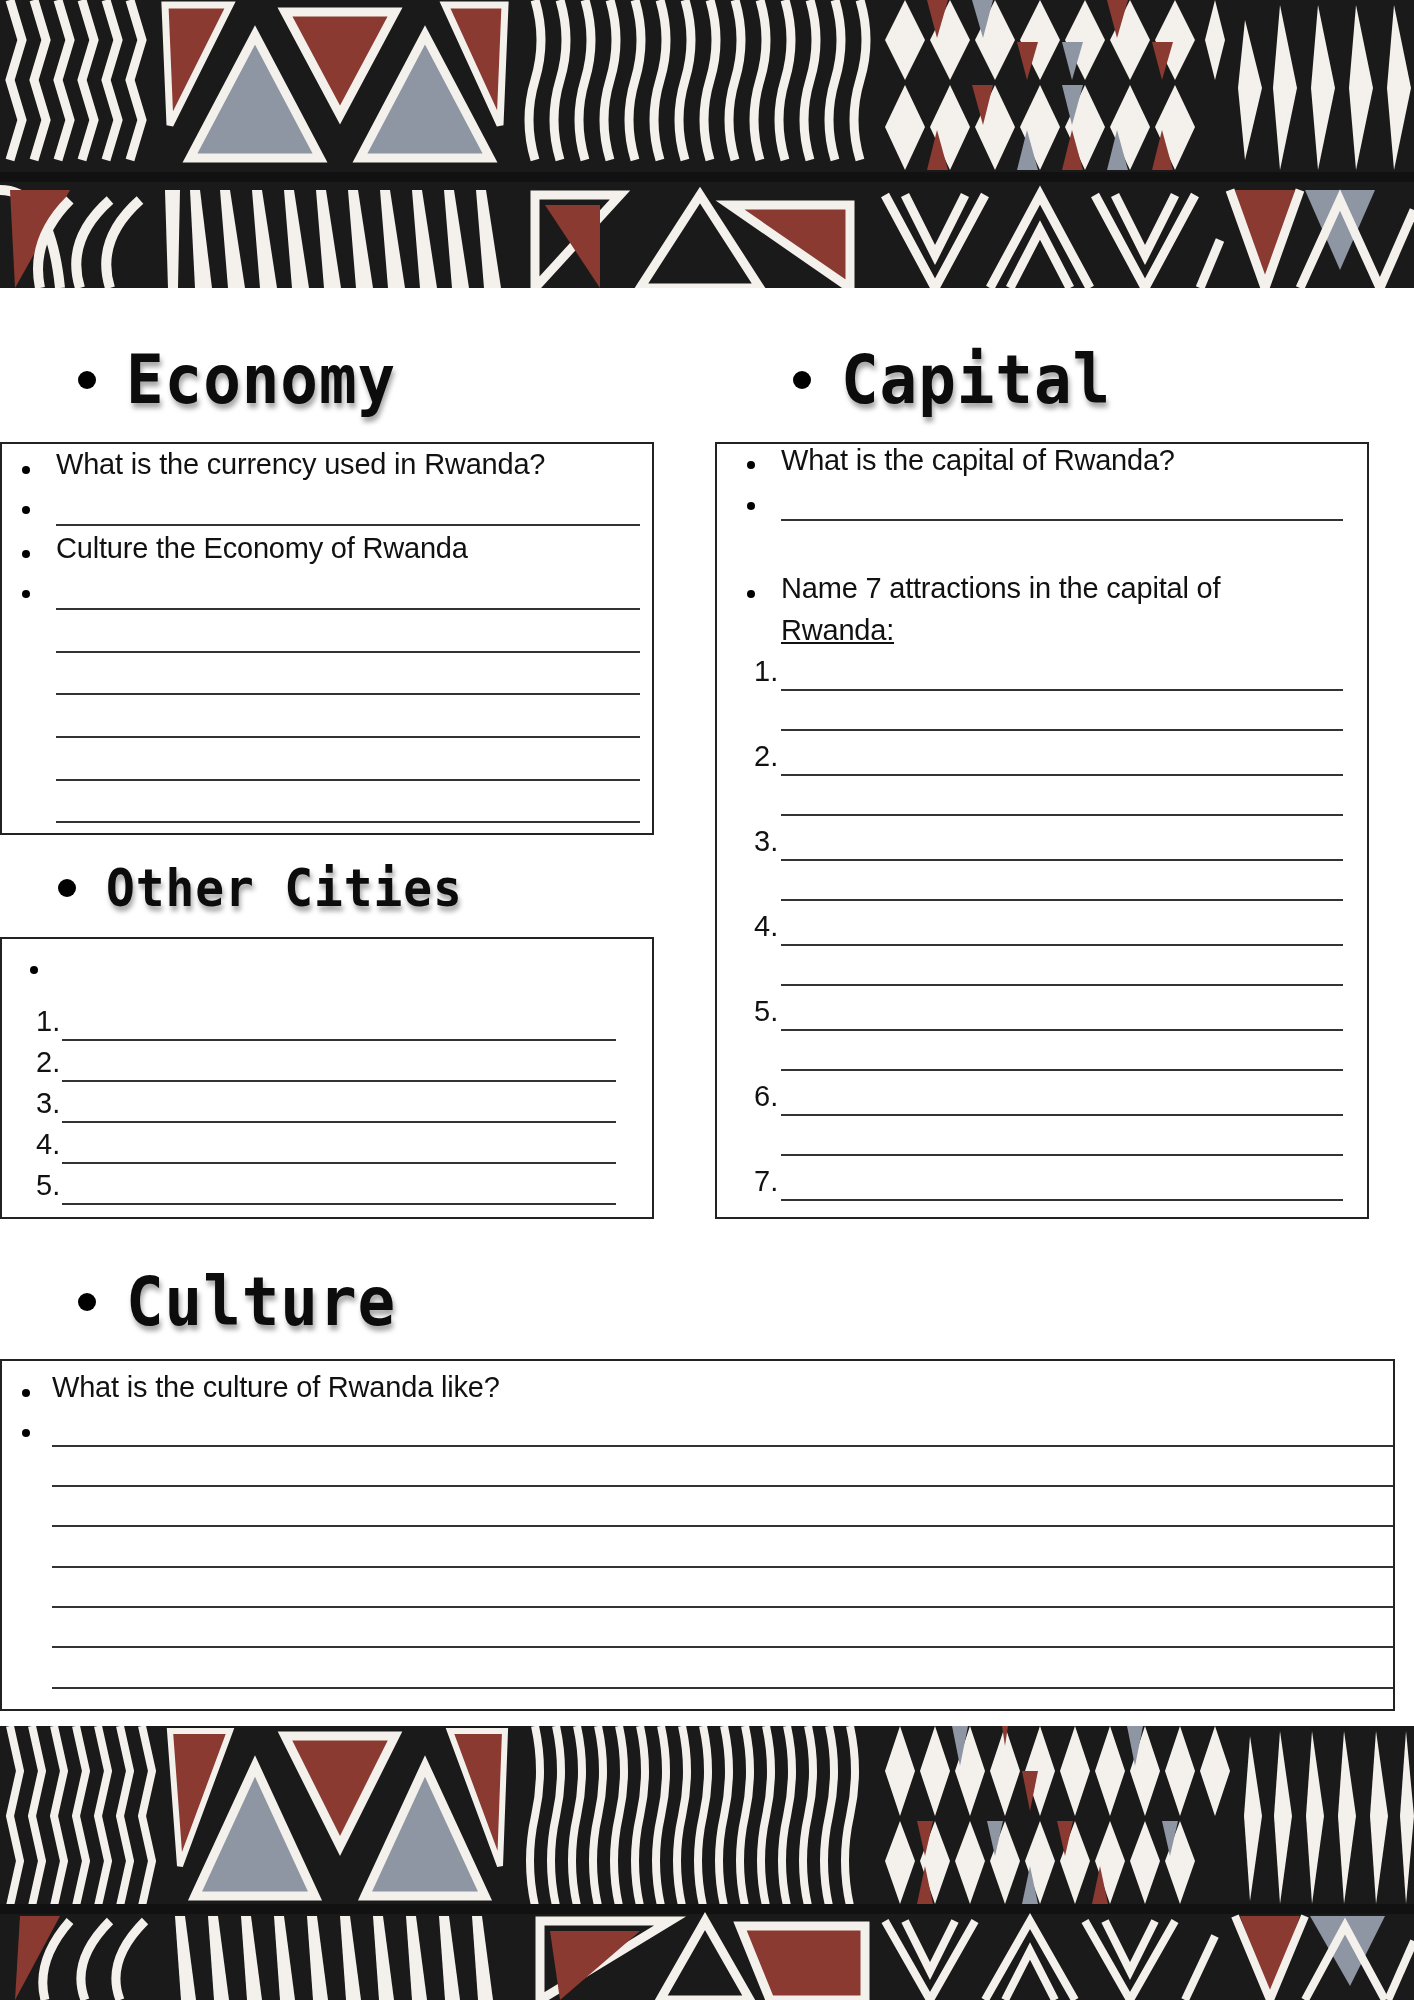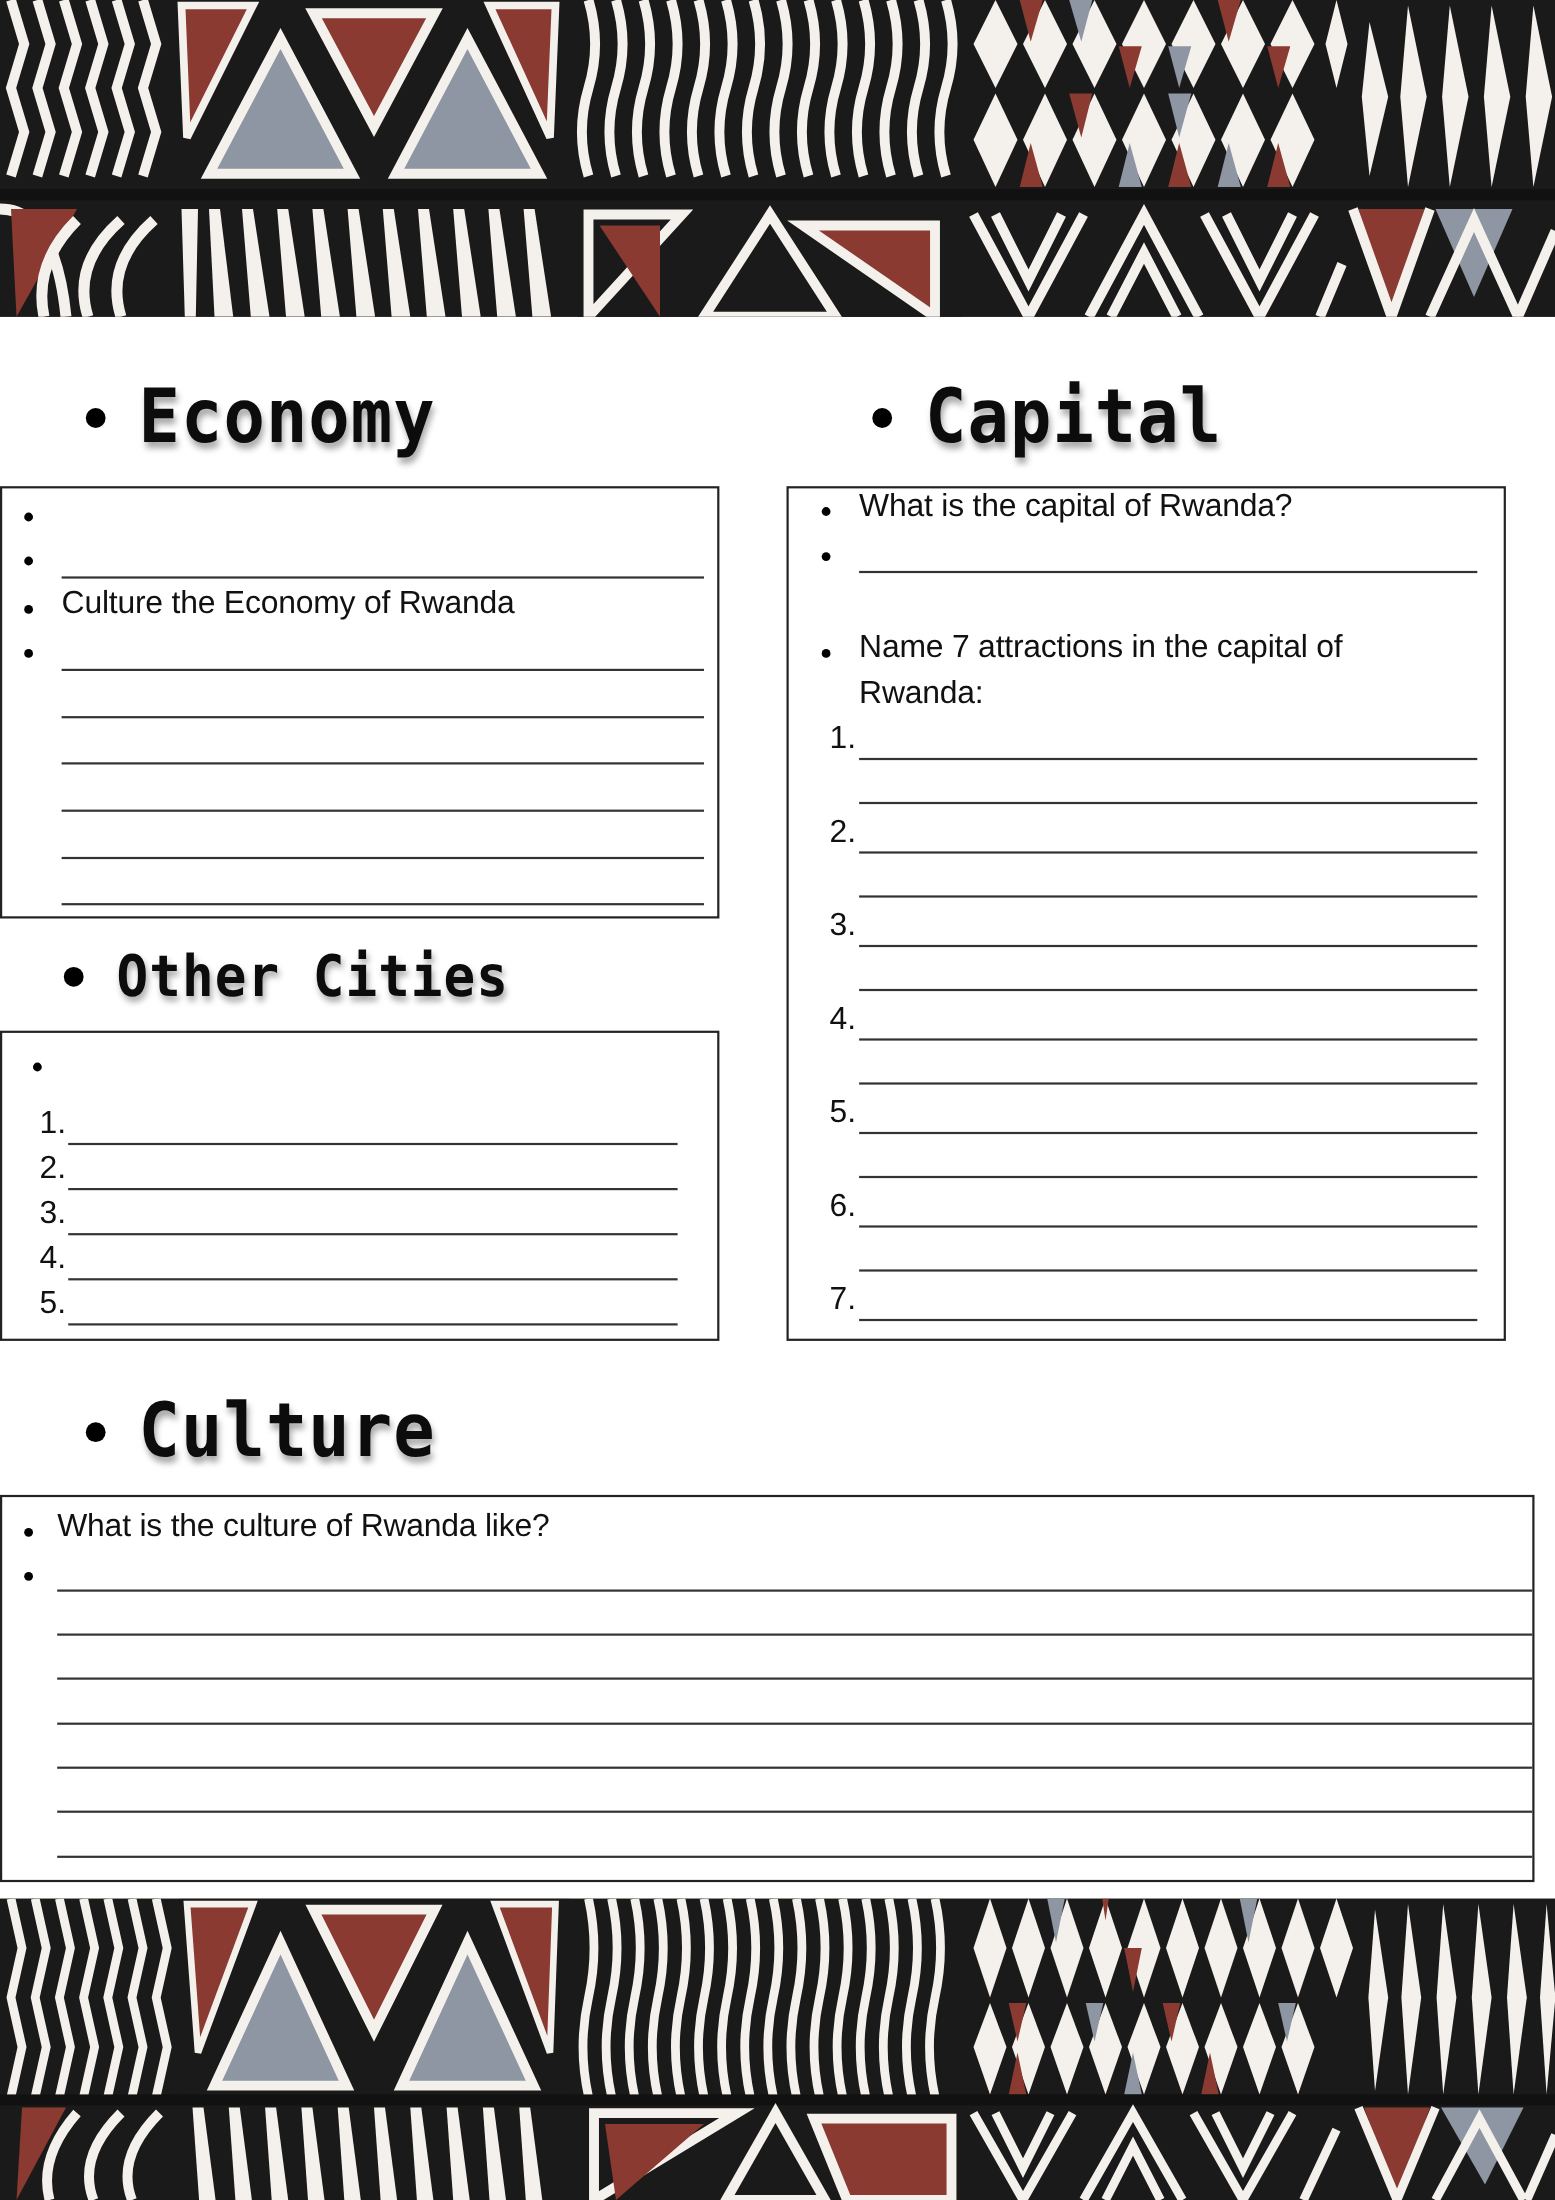--- a/index.html
+++ b/index.html
@@ -162,20 +162,21 @@
   </svg>
 </div>
 
 <div class="heading" style="left:78px; top:340px;">
   <span class="dot"></span>
   <span class="title" style="font-size:68px;">Economy</span>
 </div>
 
 <div class="box" style="left:0; top:442px; width:654px; height:393px;">
   <span class="bullet" style="left:20px; top:22px;"></span>
+  <span class="qtext" style="left:54px; top:4px;">What is the currency used in Rwanda?</span>
 
   <span class="bullet" style="left:20px; top:62px;"></span>
   <div class="line" style="left:54px; width:584px; top:80px;"></div>
 
   <span class="bullet" style="left:20px; top:106px;"></span>
   <span class="qtext" style="left:54px; top:88px;">Culture the Economy of Rwanda</span>
 
   <span class="bullet" style="left:20px; top:146px;"></span>
   <div class="line" style="left:54px; width:584px; top:164px;"></div>
   <div class="line" style="left:54px; width:584px; top:207px;"></div>
@@ -192,21 +193,21 @@
 
 <div class="box" style="left:715px; top:442px; width:654px; height:777px;">
   <span class="bullet" style="left:30px; top:17px;"></span>
   <span class="qtext" style="left:64px; top:0px;">What is the capital of Rwanda?</span>
 
   <span class="bullet" style="left:30px; top:58px;"></span>
   <div class="line" style="left:64px; width:562px; top:75px;"></div>
 
   <span class="bullet" style="left:30px; top:146px;"></span>
   <span class="qtext" style="left:64px; top:128px;">Name 7 attractions in the capital of</span>
-  <span class="qtext" style="left:64px; top:170px;">Rwanda:</span>
+  <span class="qtext" style="left:64px; top:170px;text-decoration:underline;">Rwanda:</span>
 
   <span class="num" style="left:37px; top:211px;">1.</span>
   <div class="line" style="left:64px; width:562px; top:245px;"></div>
   <div class="line" style="left:64px; width:562px; top:285px;"></div>
 
   <span class="num" style="left:37px; top:296px;">2.</span>
   <div class="line" style="left:64px; width:562px; top:330px;"></div>
   <div class="line" style="left:64px; width:562px; top:370px;"></div>
 
   <span class="num" style="left:37px; top:381px;">3.</span>

